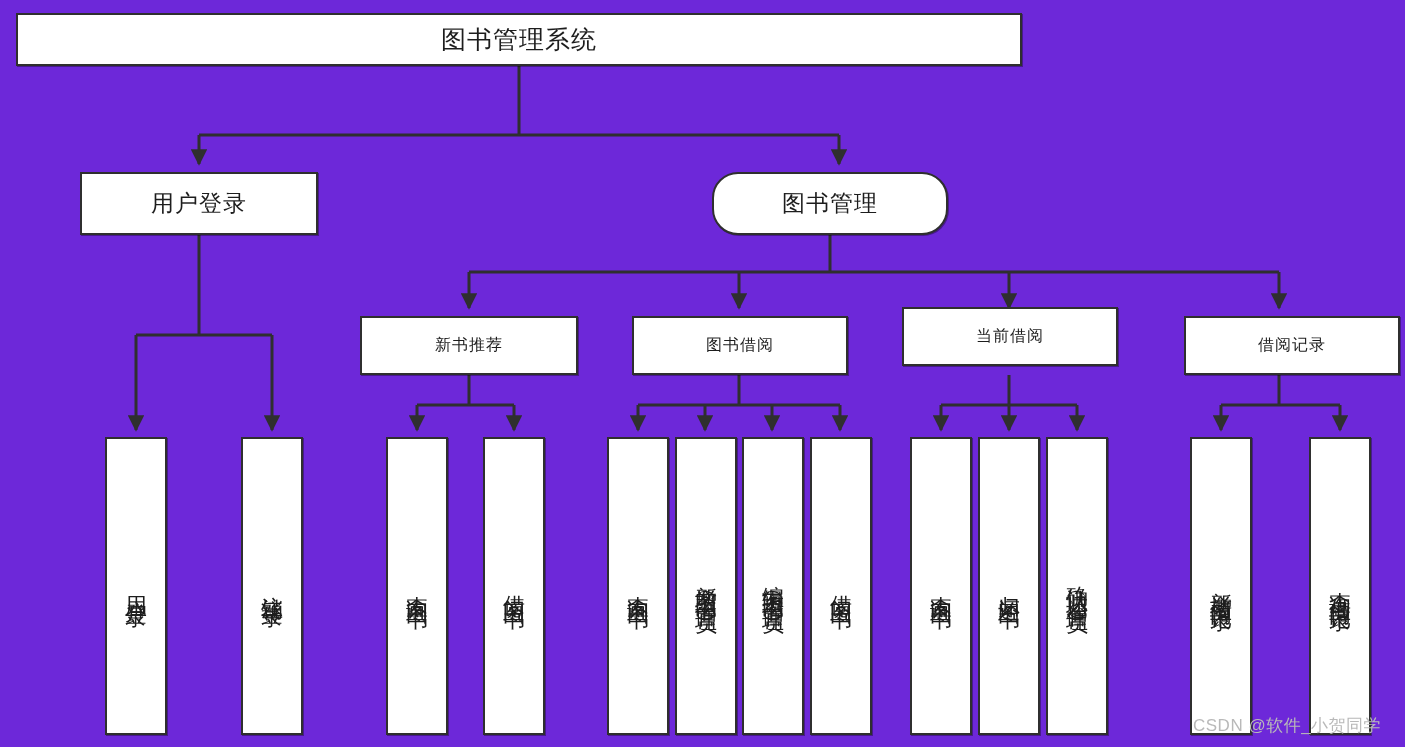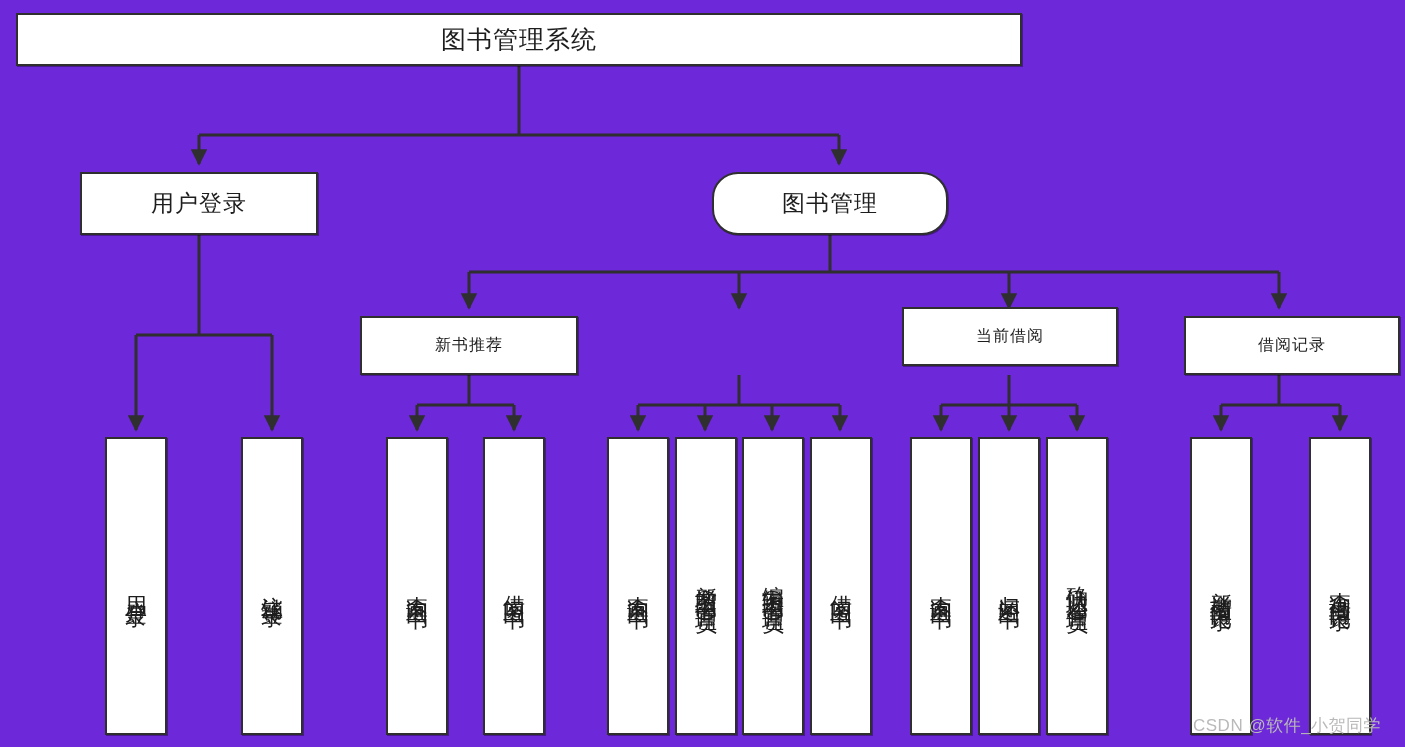--- a/index.html
+++ b/index.html
@@ -130,20 +130,23 @@
   <div class="node h1" style="left:80px; top:172px; width:238px; height:63px;">
     <span class="label">用户登录</span>
   </div>
   <div class="node h1" style="left:712px; top:172px; width:236px; height:63px;border-radius:26px;">
     <span class="label">图书管理</span>
   </div>
 
   <div class="node h2" style="left:360px; top:316px; width:218px; height:59px;">
     <span class="label">新书推荐</span>
   </div>
+  <div class="node h2" style="left:632px; top:316px; width:216px; height:59px;">
+    <span class="label">图书借阅</span>
+  </div>
   <div class="node h2" style="left:902px; top:307px; width:216px; height:59px;">
     <span class="label">当前借阅</span>
   </div>
   <div class="node h2" style="left:1172px; top:316px; width:216px; height:59px;margin-left:12px;">
     <span class="label">借阅记录</span>
   </div>
 
   <div class="node leaf" style="left:105px; top:437px; width:62px; height:298px;">
     <span class="label">用户登录</span>
   </div>

